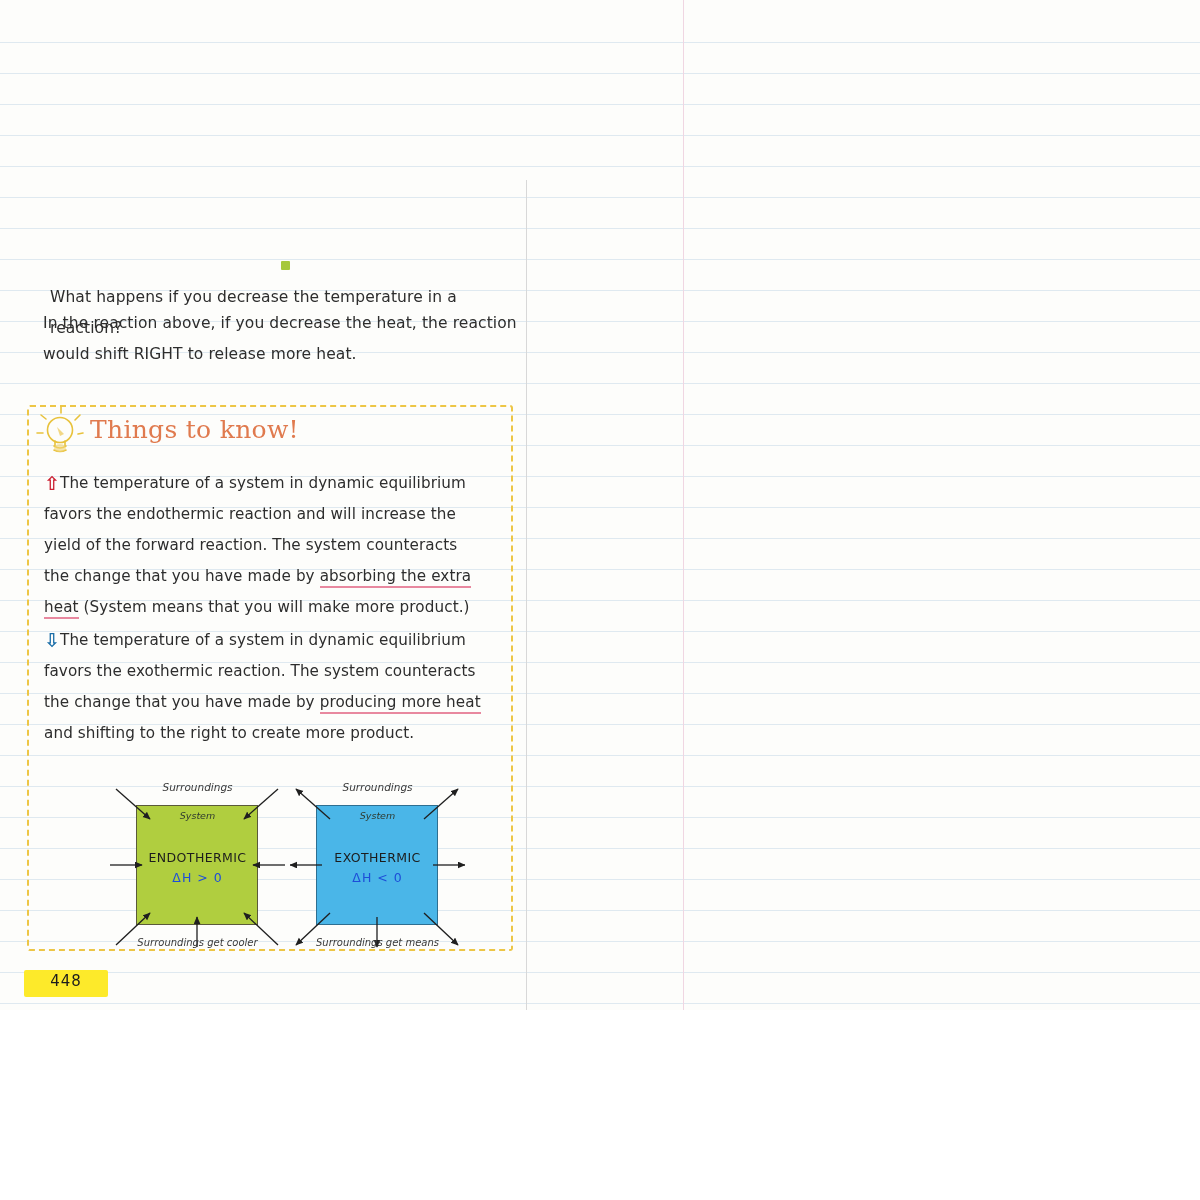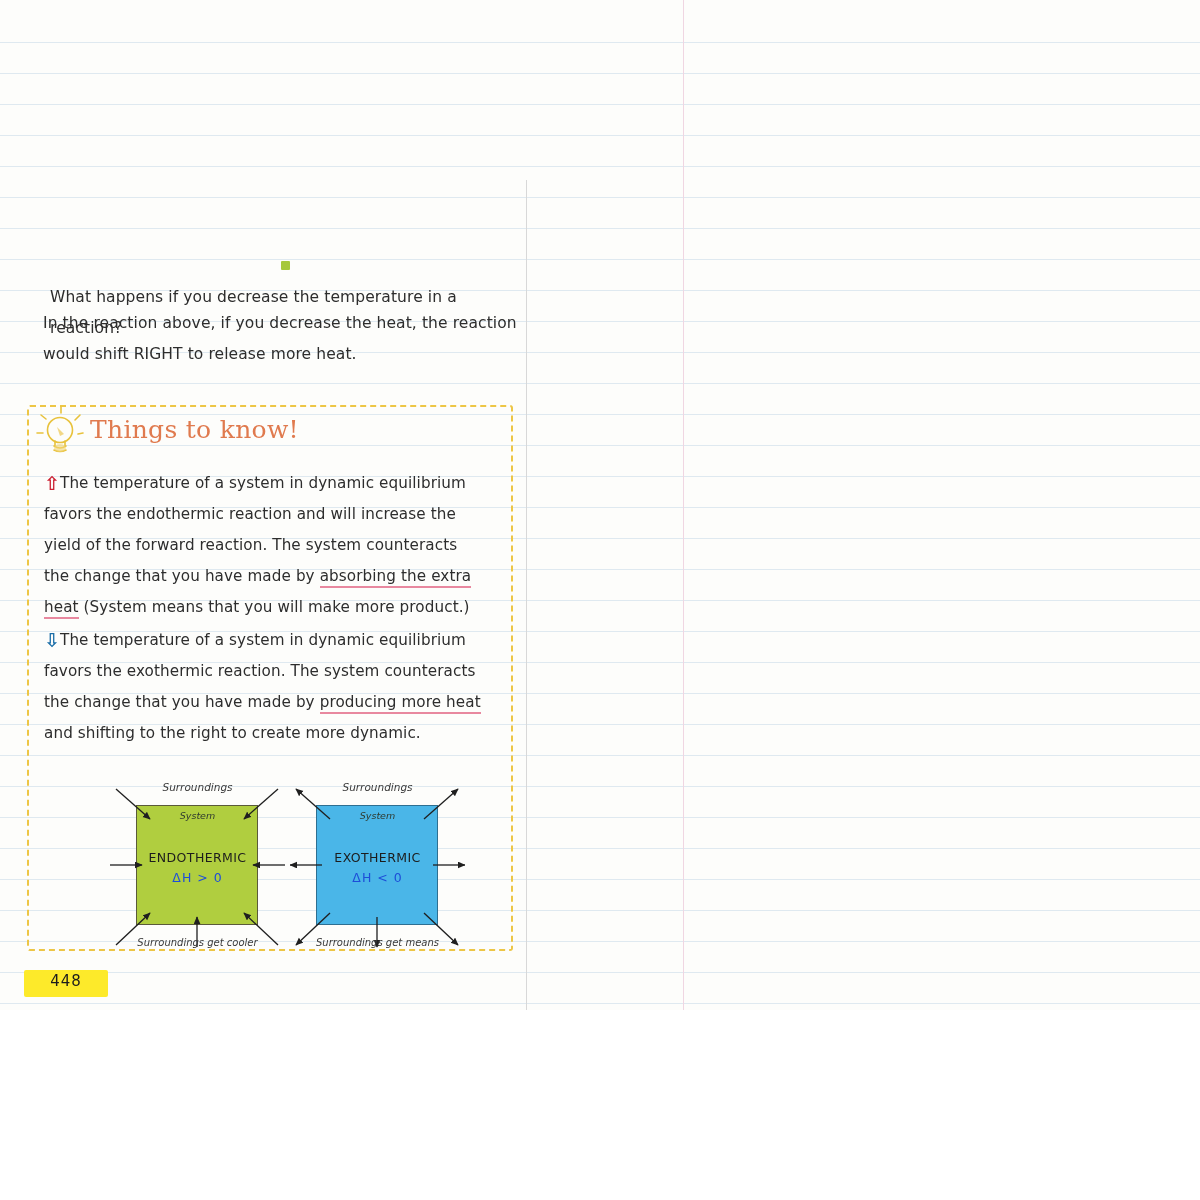--- a/index.html
+++ b/index.html
@@ -302,21 +302,21 @@
       <ellipse cx="27" cy="45" rx="6" ry="4" fill="#f2d678" opacity=".6"></ellipse>
     </svg>
 
     <div class="ttk-head">Things to know!</div>
 
     <div class="ttk-p ttk-p-1 hand">
       <span class="arrow-glyph arrow-up">⇧</span><span>The temperature of a system in dynamic equilibrium favors the endothermic reaction and will increase the yield of the forward reaction. The system counteracts the change that you have made by </span><span class="ul-pink">absorbing the extra heat</span><span> (System means that you will make more product.)</span>
     </div>
 
     <div class="ttk-p ttk-p-2 hand">
-      <span class="arrow-glyph arrow-down">⇩</span><span>The temperature of a system in dynamic equilibrium favors the exothermic reaction. The system counteracts the change that you have made by </span><span class="ul-pink">producing more heat</span><span> and shifting to the right to create more dynamic.</span>
+      <span class="arrow-glyph arrow-down">⇩</span><span>The temperature of a system in dynamic equilibrium favors the exothermic reaction. The system counteracts the change that you have made by </span><span class="ul-pink">producing more heat</span><span> and shifting to the right to create more product.</span>
     </div>
 
     <div class="diagrams">
 
       <div class="diagram diagram-endo">
         <div class="dbox dbox-endo"></div>
         <svg class="darrows" viewBox="0 0 175 195">
           <defs>
             <marker id="ah-dark" markerWidth="7" markerHeight="7" refX="5.4" refY="2.6" orient="auto">
                 <path d="M0,0 L6,2.6 L0,5.2 z" fill="#1f1f1f"></path>

